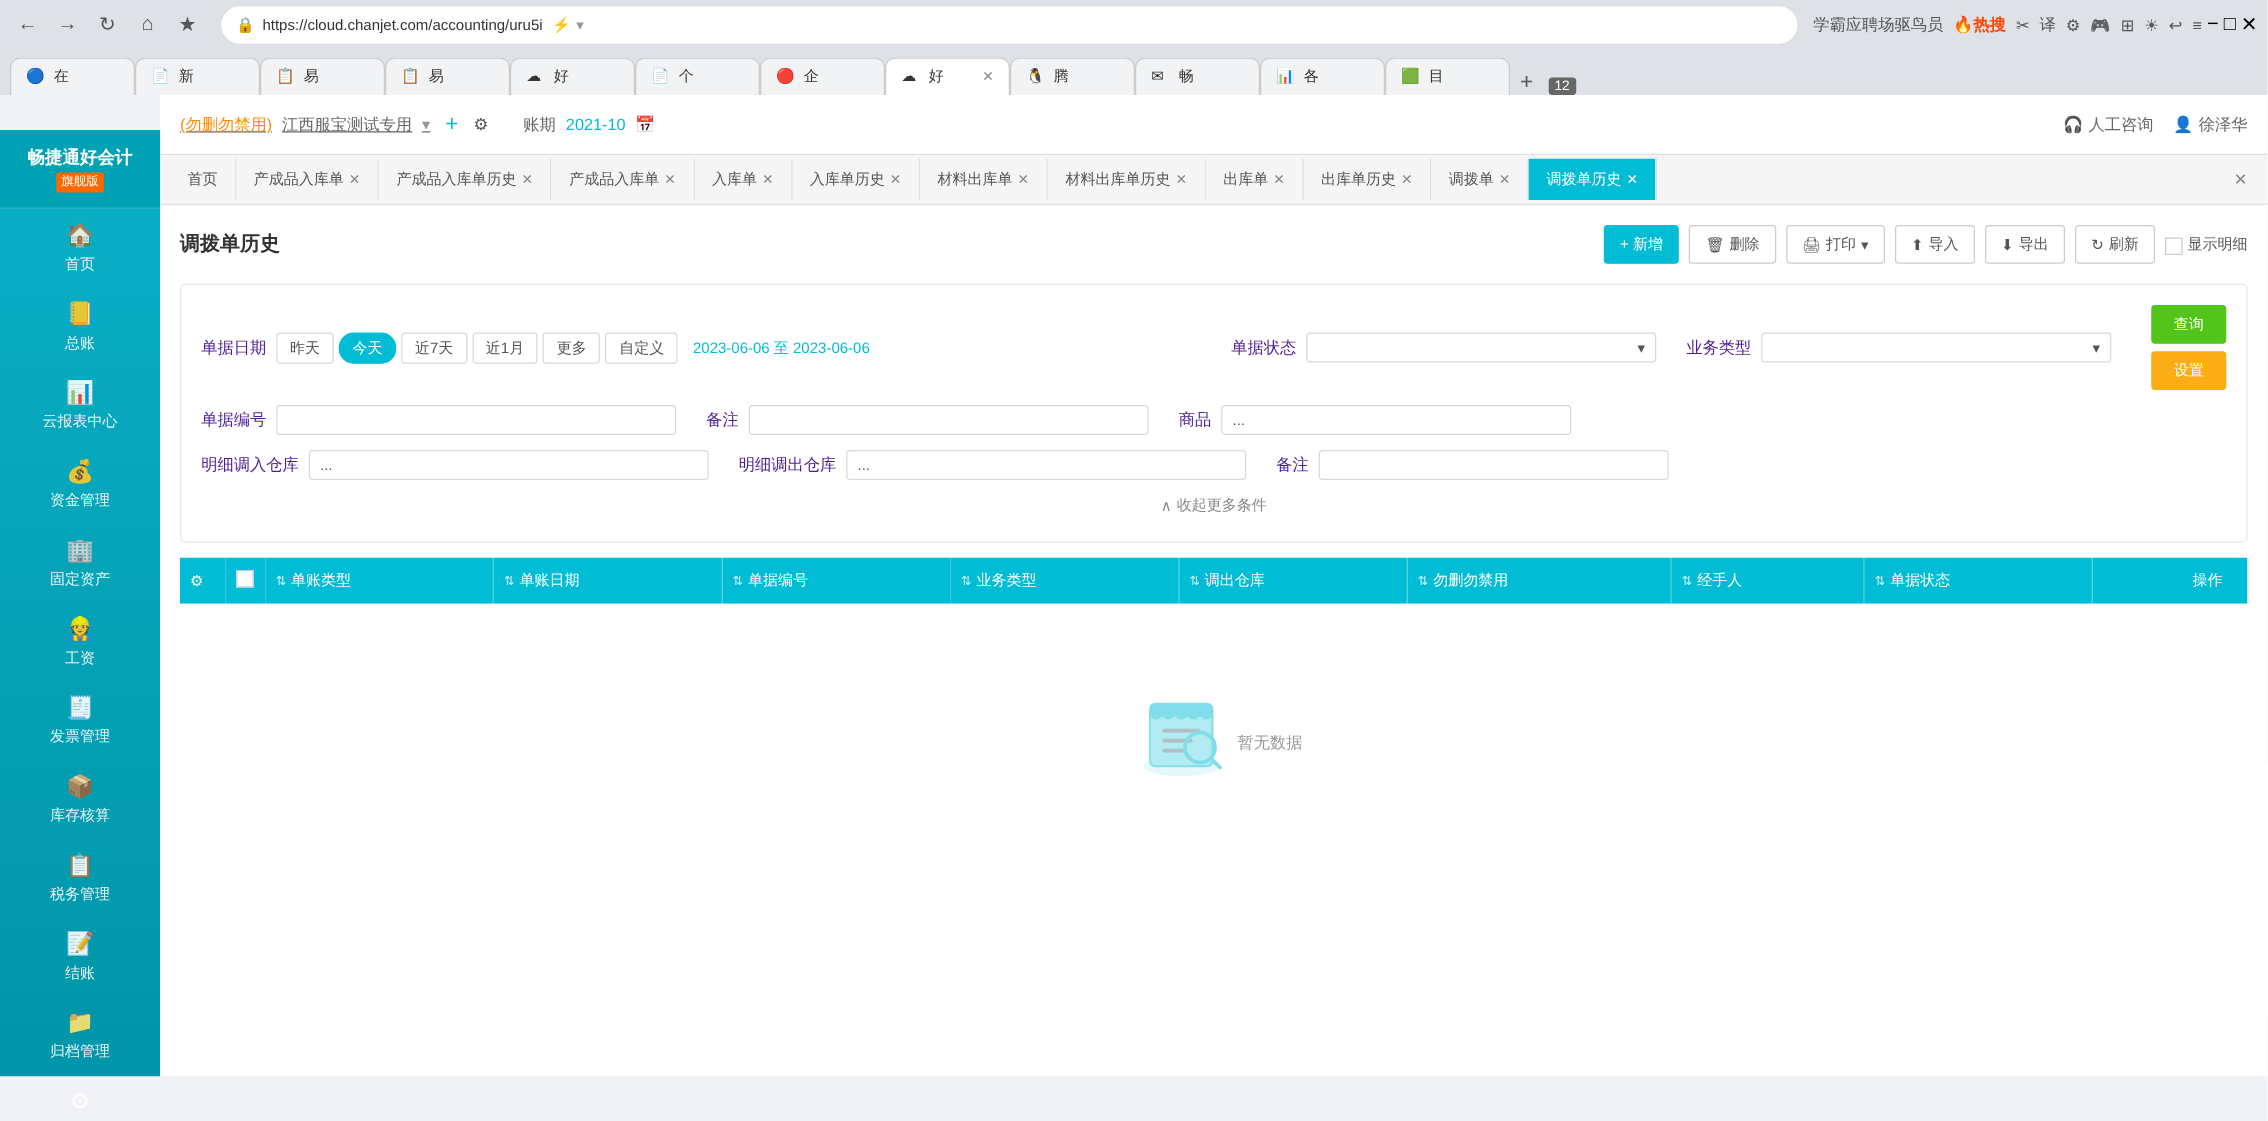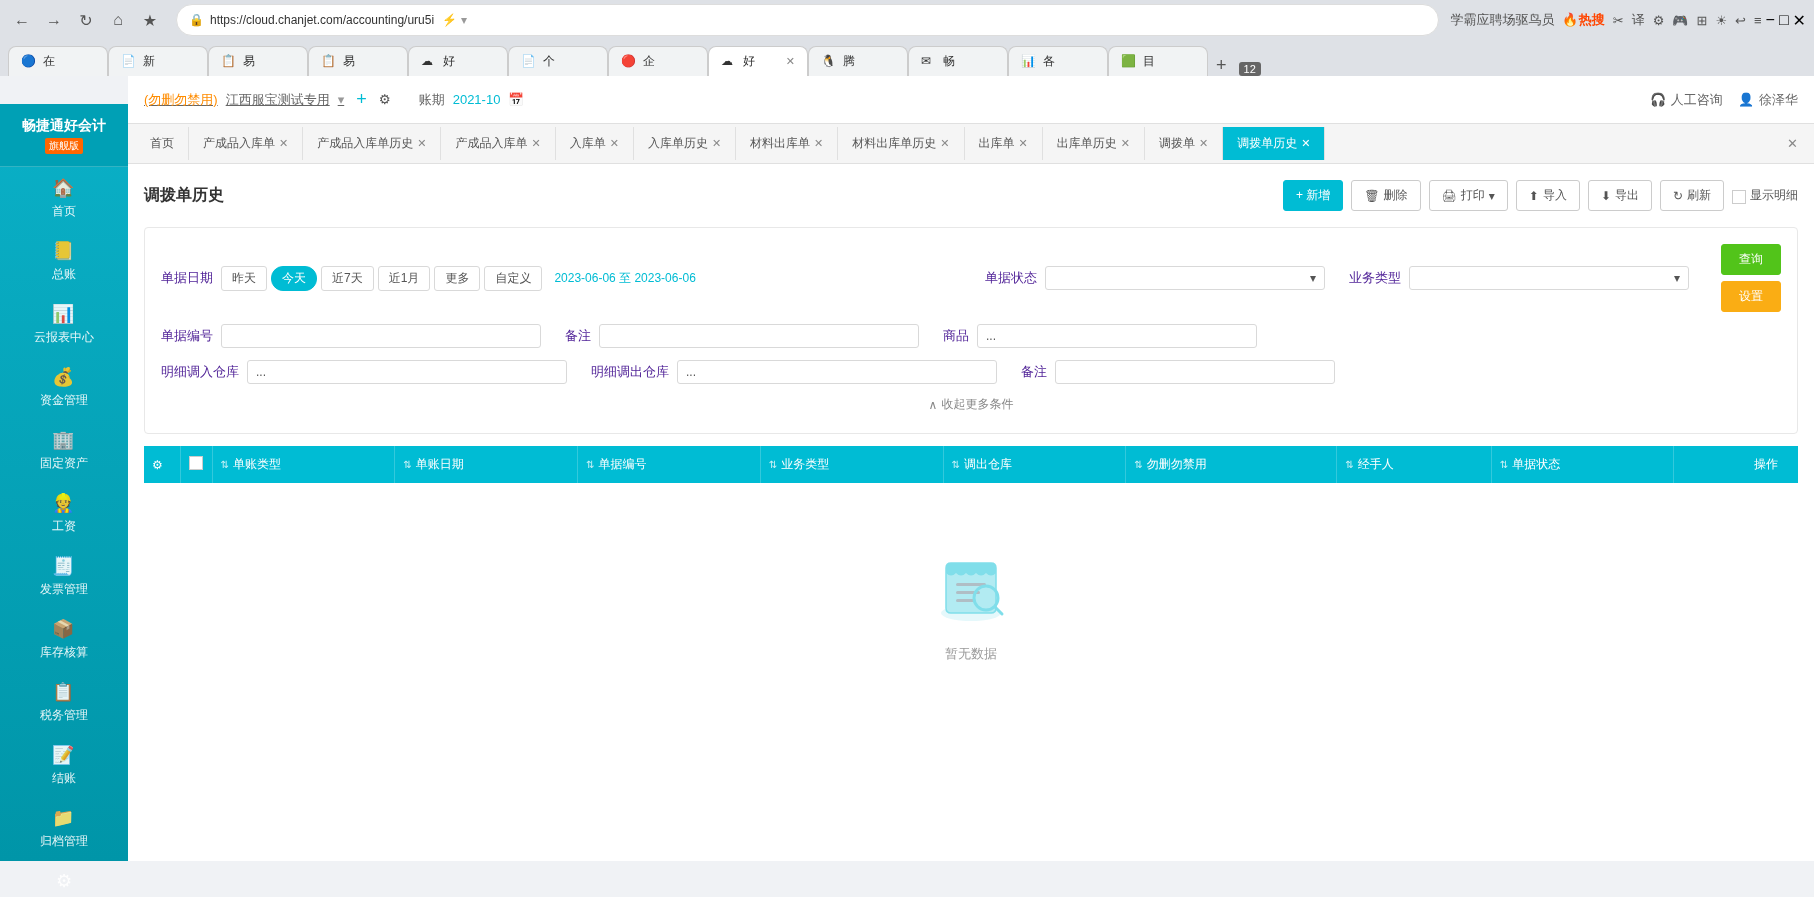--- a/index.html
+++ b/index.html
@@ -72,21 +72,21 @@
     .data-table { width: 100%; border-collapse: collapse; }
     .table-header { background: #00bcd4; color: #fff; }
     .table-header th { padding: 10px 8px; text-align: left; font-size: 12px; font-weight: normal; white-space: nowrap; border-right: 1px solid rgba(255,255,255,0.2); }
     .table-header th:last-child { border-right: none; }
     .table-header .th-inner { display: flex; align-items: center; gap: 4px; }
     .sort-icon { font-size: 10px; opacity: 0.8; }
     .th-gear { width: 36px; text-align: center; }
     .th-check { width: 32px; text-align: center; }
 
     
-    .empty-state { display: flex; flex-direction: column; align-items: center; justify-content: center; padding: 60px 0; }
+    .empty-state { display: flex; align-items: center; justify-content: center; padding: 60px 0; }
     .empty-text { color: #999; font-size: 13px; }
 
     
     ::-webkit-scrollbar { width: 6px; height: 6px; }
     ::-webkit-scrollbar-track { background: #f1f1f1; }
     ::-webkit-scrollbar-thumb { background: #ccc; border-radius: 3px; }
 
     .checkbox-icon { width: 14px; height: 14px; border: 1px solid #ccc; background: #fff; display: inline-block; }
 
     .display-toggle { display: flex; align-items: flex-end; gap: 4px; font-size: 12px; color: #555; }

